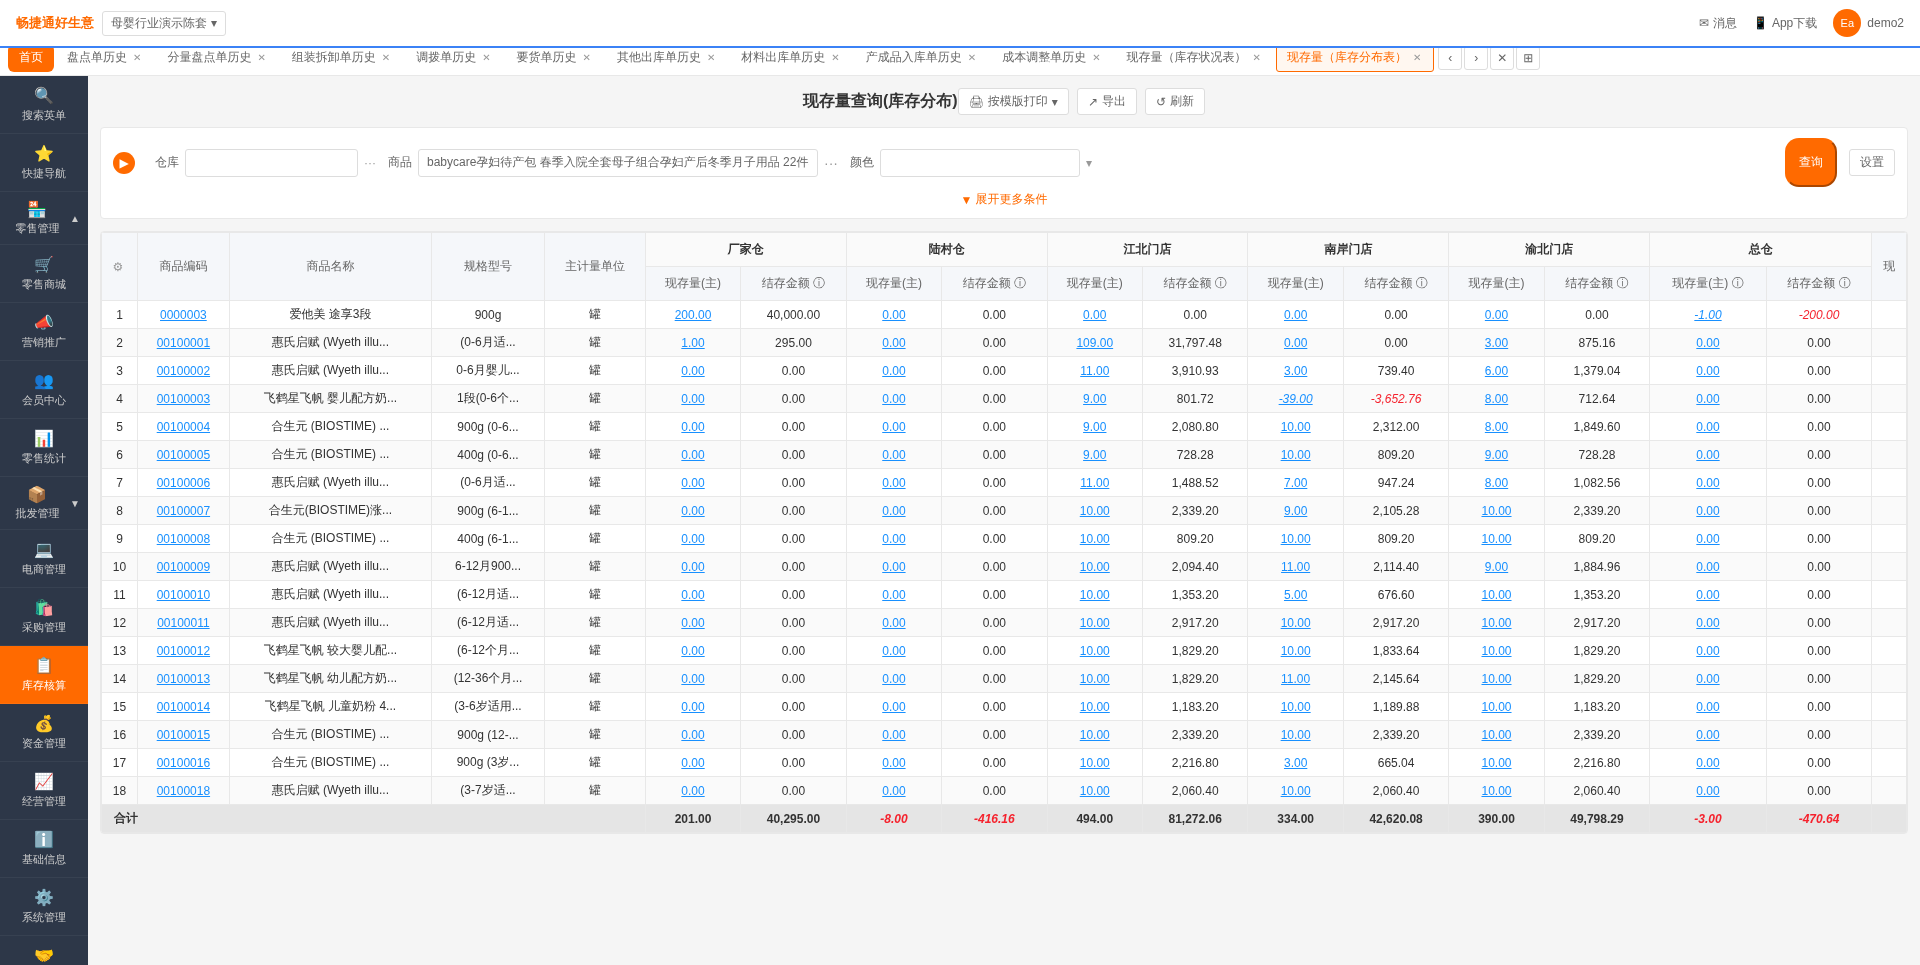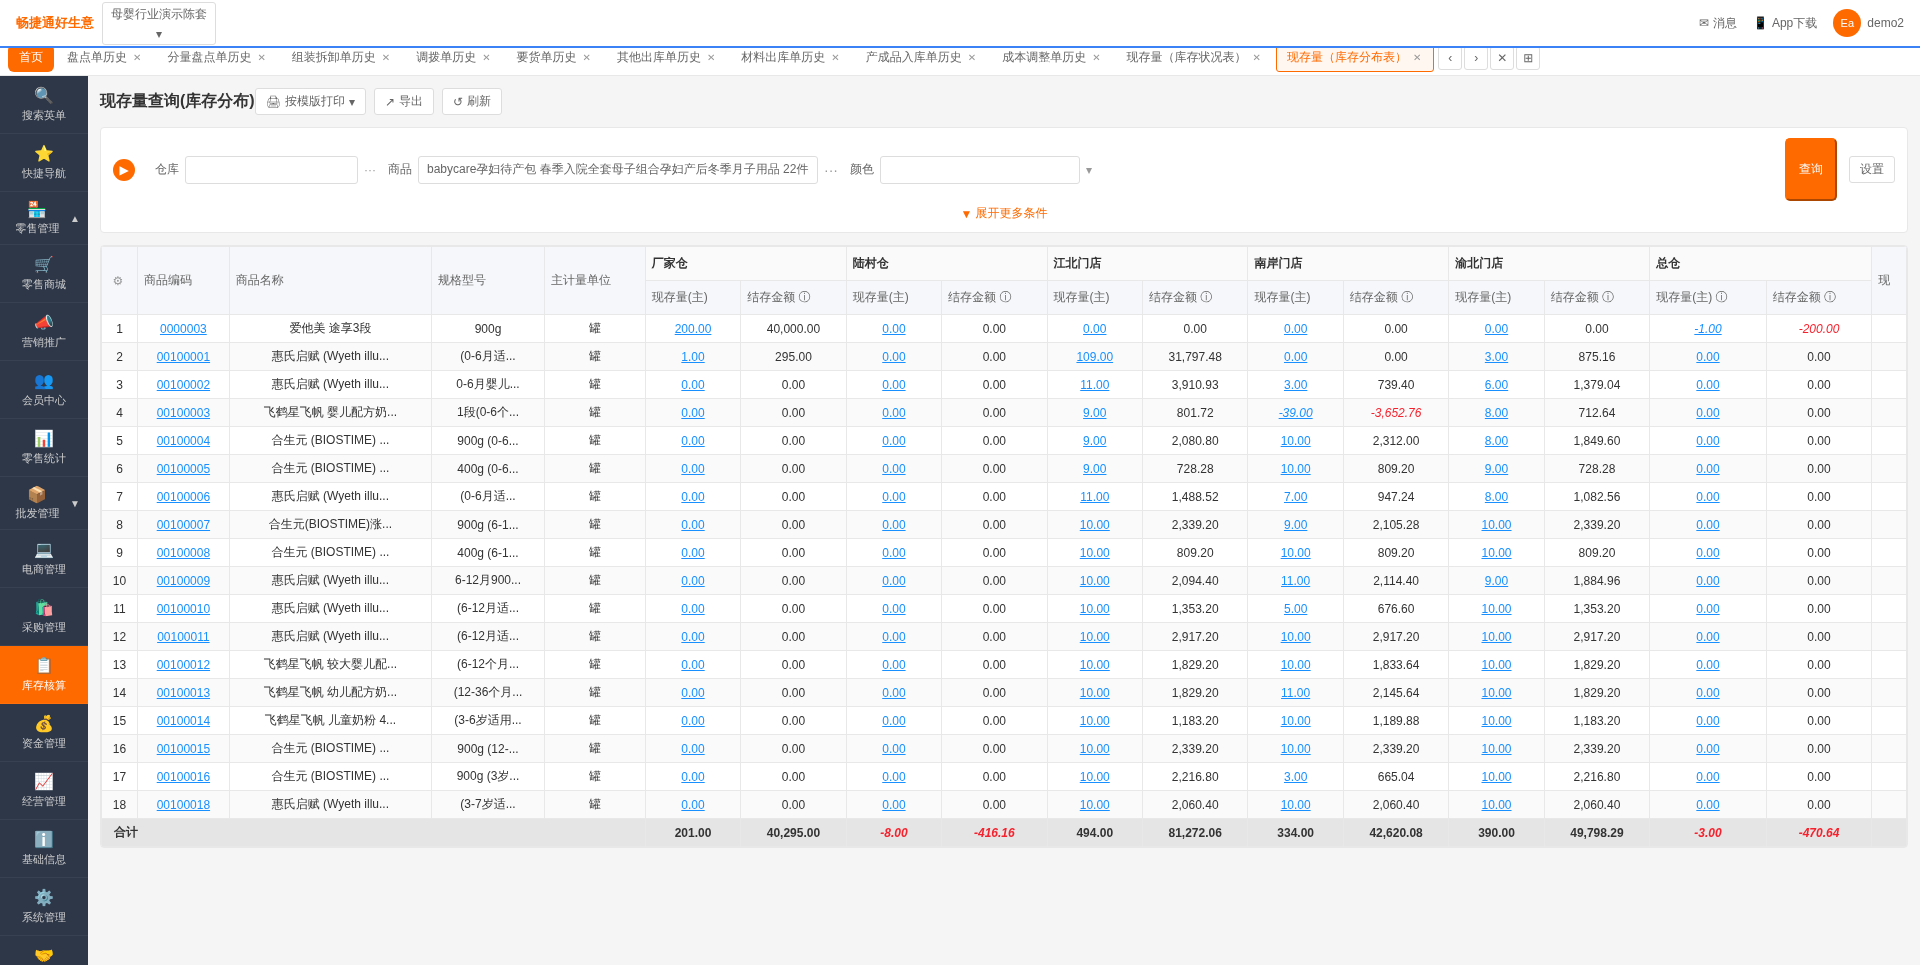--- a/index.html
+++ b/index.html
@@ -3,21 +3,21 @@
   <meta charset="utf-8">
   <style>
     * { box-sizing: border-box; margin: 0; padding: 0; }
     body { font-family: 'Microsoft YaHei', Arial, sans-serif; font-size: 12px; background: #f5f5f5; color: #333; overflow: hidden; }
     
     
     .topbar { height: 48px; background: #fff; display: flex; align-items: center; justify-content: space-between; padding: 0 16px; border-bottom: 2px solid #3b82f6; position: fixed; top: 0; left: 0; right: 0; z-index: 100; }
     .topbar-left { display: flex; align-items: center; gap: 8px; }
     .logo-area { display: flex; align-items: center; gap: 4px; }
     .logo-text { color: #ff6a00; font-size: 13px; font-weight: bold; }
-    .store-selector { display: flex; align-items: center; gap: 4px; color: #666; cursor: pointer; border: 1px solid #ddd; padding: 3px 8px; border-radius: 3px; font-size: 12px; flex-direction: column; }
+    .store-selector { display: flex; align-items: center; gap: 4px; color: #666; cursor: pointer; border: 1px solid #ddd; padding: 3px 8px; border-radius: 3px; font-size: 12px; }
     .topbar-right { display: flex; align-items: center; gap: 16px; color: #666; font-size: 12px; }
     .topbar-right span { cursor: pointer; display: flex; align-items: center; gap: 4px; }
     .user-avatar { width: 28px; height: 28px; border-radius: 50%; background: #ff6a00; display: flex; align-items: center; justify-content: center; color: white; font-size: 11px; }
 
     
     .tabbar { height: 36px; background: #fff; display: flex; align-items: center; padding: 0 8px; border-bottom: 1px solid #e8e8e8; position: fixed; top: 40px; left: 0; right: 0; z-index: 99; overflow: hidden; }
     .tab-item { height: 28px; padding: 0 10px; display: flex; align-items: center; gap: 4px; border-radius: 3px; cursor: pointer; white-space: nowrap; font-size: 12px; color: #666; border: 1px solid transparent; margin-right: 2px; }
     .tab-item.active { background: #fff7f0; border-color: #ff6a00; color: #ff6a00; }
     .tab-home { background: #ff6a00; color: white; border-radius: 6px; }
     .tab-close { font-size: 10px; color: #999; cursor: pointer; padding: 1px 2px; }
@@ -26,41 +26,41 @@
     
     .sidebar { position: fixed; top: 76px; left: 0; width: 88px; bottom: 0; background: #2d3748; display: flex; flex-direction: column; z-index: 98; overflow-y: auto; }
     .sidebar-item { padding: 10px 8px; display: flex; flex-direction: column; align-items: center; gap: 3px; cursor: pointer; color: #ccc; font-size: 11px; text-align: center; border-bottom: 1px solid rgba(255,255,255,0.05); }
     .sidebar-item.active { background: #ff6a00; color: white; }
     .sidebar-item .icon { font-size: 16px; }
 
     
     .main { margin-top: 76px; margin-left: 88px; padding: 12px; min-height: calc(100vh - 76px); }
 
     
-    .page-title { font-size: 16px; font-weight: bold; color: #333; margin-bottom: 12px; display: flex; align-items: center; justify-content: flex-start; }
+    .page-title { font-size: 16px; font-weight: bold; color: #333; margin-bottom: 12px; display: flex; align-items: center; justify-content: center; }
     .page-actions { display: flex; gap: 8px; }
     .btn-action { padding: 4px 10px; border: 1px solid #ddd; background: white; border-radius: 3px; cursor: pointer; font-size: 12px; color: #666; display: flex; align-items: center; gap: 4px; }
-    .btn-orange { background: #ff6a00; color: white; border-color: #ff6a00; border-radius: 5px; padding: 21px 12px; cursor: pointer; font-size: 12px; }
+    .btn-orange { background: #ff6a00; color: white; border-color: #ff6a00; border-radius: 14px; padding: 14px 12px; cursor: pointer; font-size: 12px; }
 
     
     .filter-area { background: white; border: 1px solid #e8e8e8; border-radius: 4px; padding: 10px 12px; margin-bottom: 12px; }
     .filter-row { display: flex; align-items: center; gap: 12px; flex-wrap: wrap; }
     .filter-item { display: flex; align-items: center; gap: 6px; }
     .filter-label { color: #666; white-space: nowrap; font-size: 12px; }
     .filter-input { border: 1px solid #ddd; border-radius: 3px; padding: 4px 8px; font-size: 12px; height: 28px; min-width: 80px; }
     .filter-input-wide { min-width: 300px; }
     .filter-expand { color: #ff6a00; cursor: pointer; font-size: 12px; display: flex; align-items: center; gap: 3px; }
     .filter-expand-row { display: flex; align-items: center; justify-content: center; padding: 4px 0 0 0; }
     .filter-arrow { width: 22px; height: 22px; background: #ff6a00; color: white; border-radius: 50%; display: flex; align-items: center; justify-content: center; cursor: pointer; margin-right: 8px; }
 
     
     .table-wrap { background: white; border: 1px solid #e8e8e8; border-radius: 4px; overflow: auto; max-height: calc(100vh - 260px); }
     table { width: 100%; border-collapse: collapse; font-size: 12px; min-width: 1600px; }
     thead tr { background: #f5f7fa; }
-    th { padding: 8px 6px; text-align: left; border: 1px solid #e8e8e8; color: #666; font-weight: normal; white-space: nowrap; }
+    th { padding: 8px 6px; text-align: center; border: 1px solid #e8e8e8; color: #666; font-weight: normal; white-space: nowrap; }
     th.group-header { background: #fafafa; font-weight: bold; color: #333; }
     td { padding: 5px 6px; text-align: center; border: 1px solid #e8e8e8; color: #333; white-space: nowrap; }
     .row-odd { background: #fff; }
     .row-even { background: #fafafa; }
     .summary-row td { background: #e5e5e5; font-weight: bold; }
     .text-red { color: #f5222d; font-style: italic; }
     .text-link { color: #1890ff; text-decoration: underline; cursor: pointer; }
     .settings-icon { width: 20px; height: 20px; display: flex; align-items: center; justify-content: center; cursor: pointer; color: #999; }
     .col-num { width: 36px; }
     

